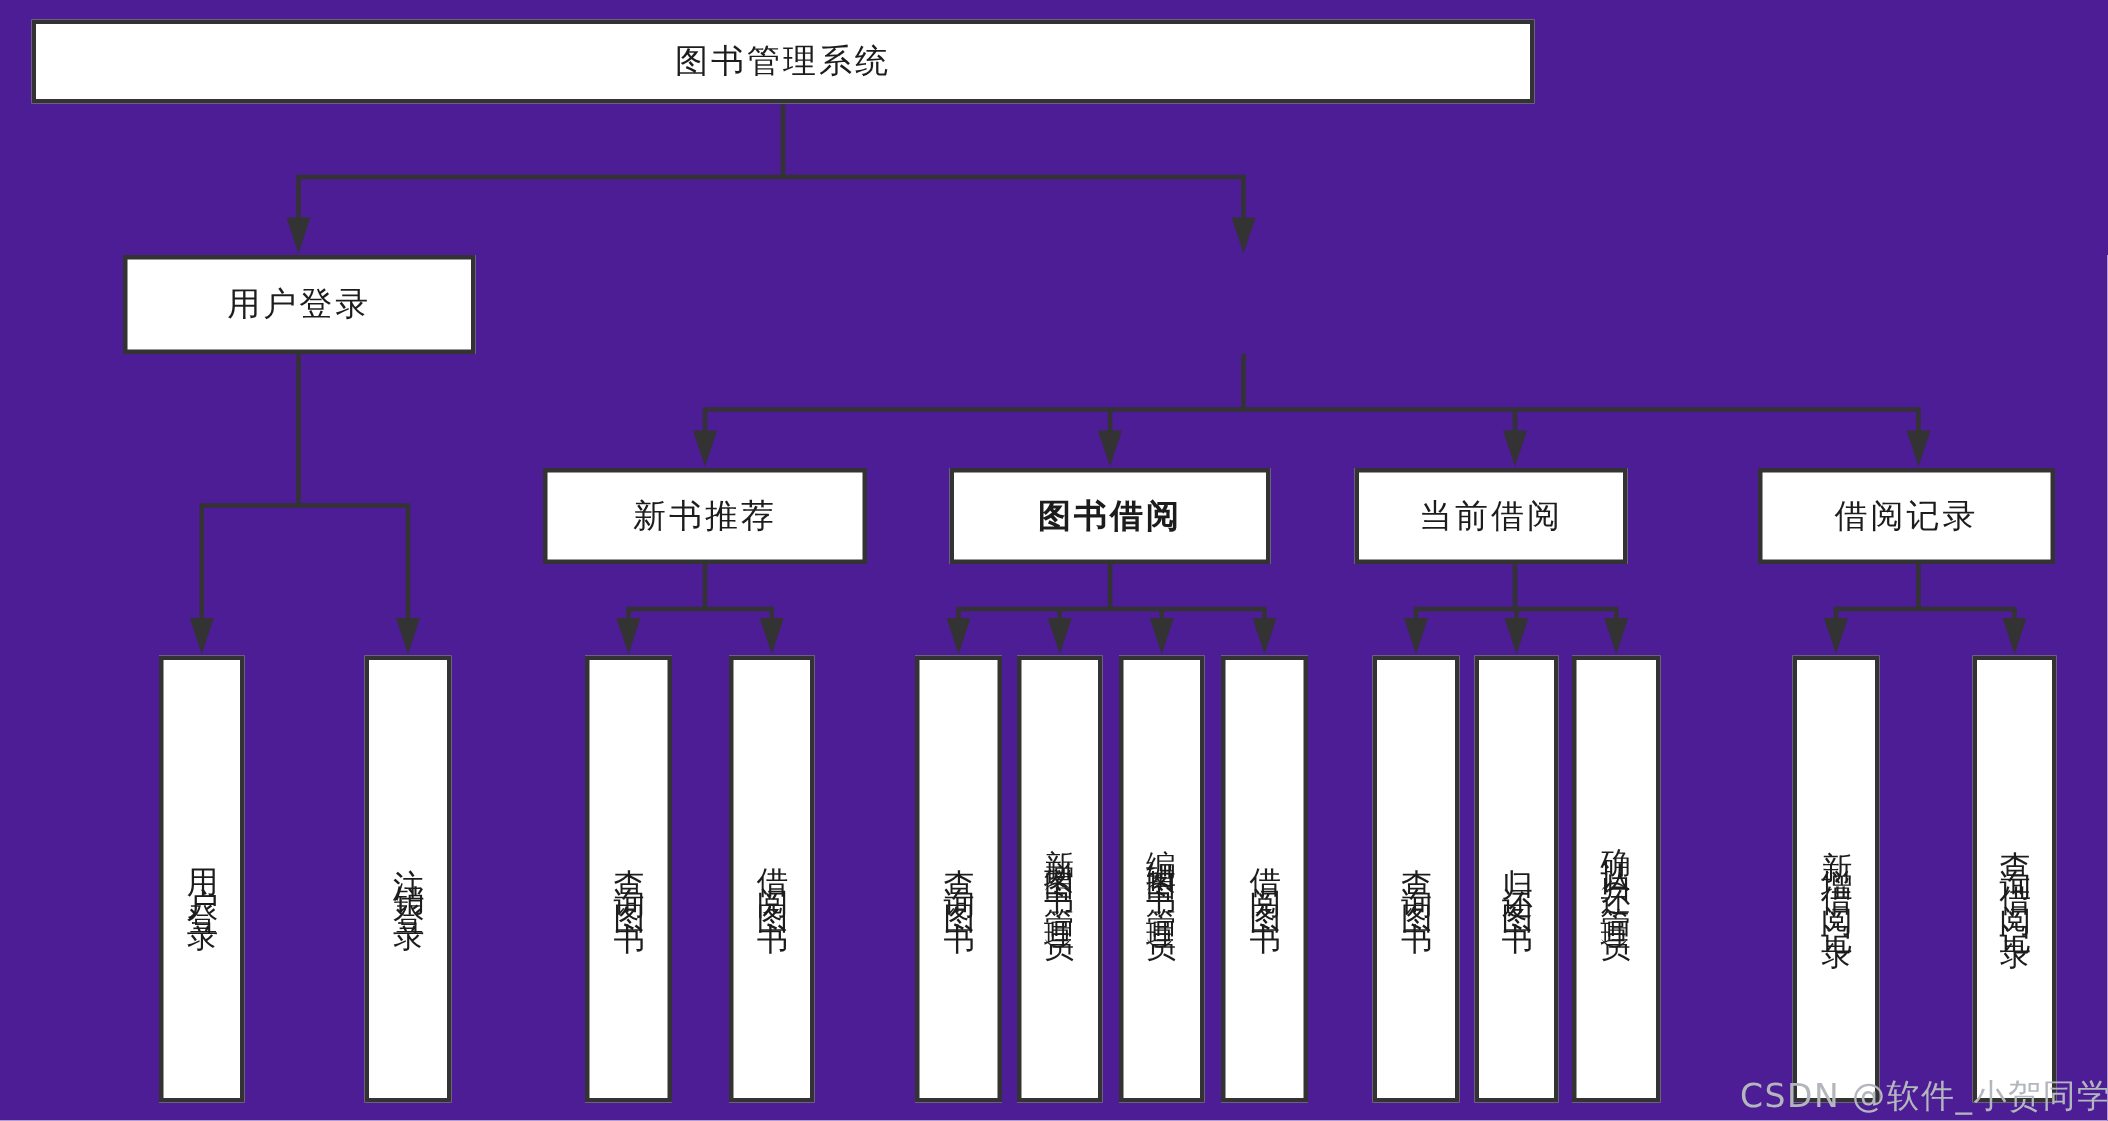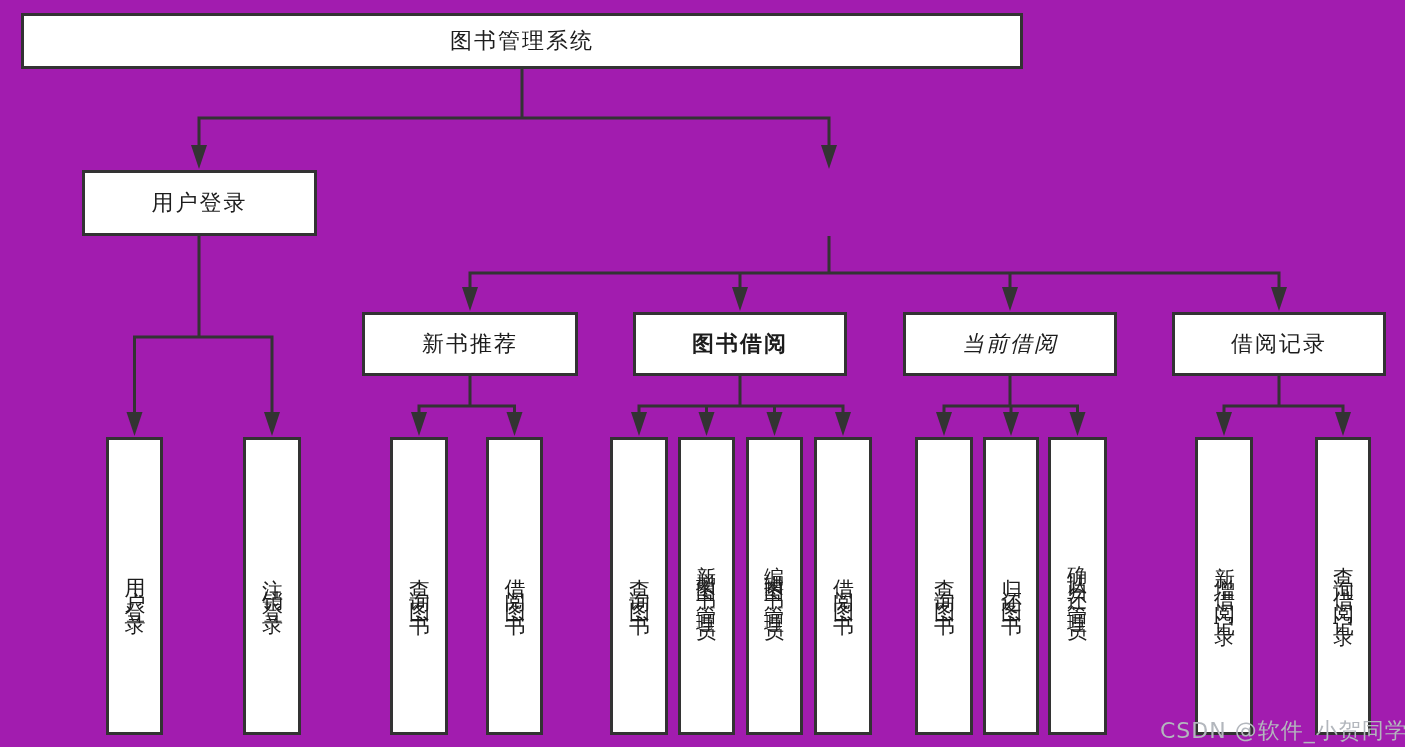--- a/index.html
+++ b/index.html
@@ -1,17 +1,17 @@
 <!DOCTYPE html>
 <html><head>
 <meta charset="utf-8">
 <style>
   html,body{margin:0;padding:0;background:#fff;}
   .stage{
-    position:relative;width:1405px;height:747px;background:#a21caf;
+    position:relative;width:1405px;height:747px;background:#4c1d95;
     font-family:"DejaVu Sans","Liberation Sans",sans-serif;overflow:hidden;
   }
   svg.wires{position:absolute;left:0;top:0;z-index:0;}
   .box{
     position:absolute;box-sizing:border-box;background:#ffffff;
     border:3px solid #333333;display:flex;align-items:center;justify-content:center;
     z-index:1;color:#1c1c1c;
   }
   .hbox span{font-size:22px;letter-spacing:2px;white-space:nowrap;}
   .vbox span{
@@ -86,24 +86,24 @@
   <div class="box hbox" style="left:82px;top:170px;width:235px;height:66px;">
     <span>用户登录</span>
   </div>
 
   <div class="box hbox" style="left:362px;top:312px;width:216px;height:64px;">
     <span>新书推荐</span>
   </div>
   <div class="box hbox" style="left:633px;top:312px;width:214px;height:64px;font-weight:bold;">
     <span>图书借阅</span>
   </div>
-  <div class="box hbox" style="left:903px;top:312px;width:214px;height:64px;font-style:italic;">
+  <div class="box hbox" style="left:903px;top:312px;width:182px;height:64px;">
     <span>当前借阅</span>
   </div>
-  <div class="box hbox" style="left:1172px;top:312px;width:214px;height:64px;">
+  <div class="box hbox" style="left:1172px;top:312px;width:198px;height:64px;">
     <span>借阅记录</span>
   </div>
 
   <div class="box vbox" style="left:106px;top:437px;width:57px;height:298px;">
     <span>用户登录</span>
   </div>
   <div class="box vbox" style="left:243px;top:437px;width:58px;height:298px;">
     <span>注销登录</span>
   </div>
 

